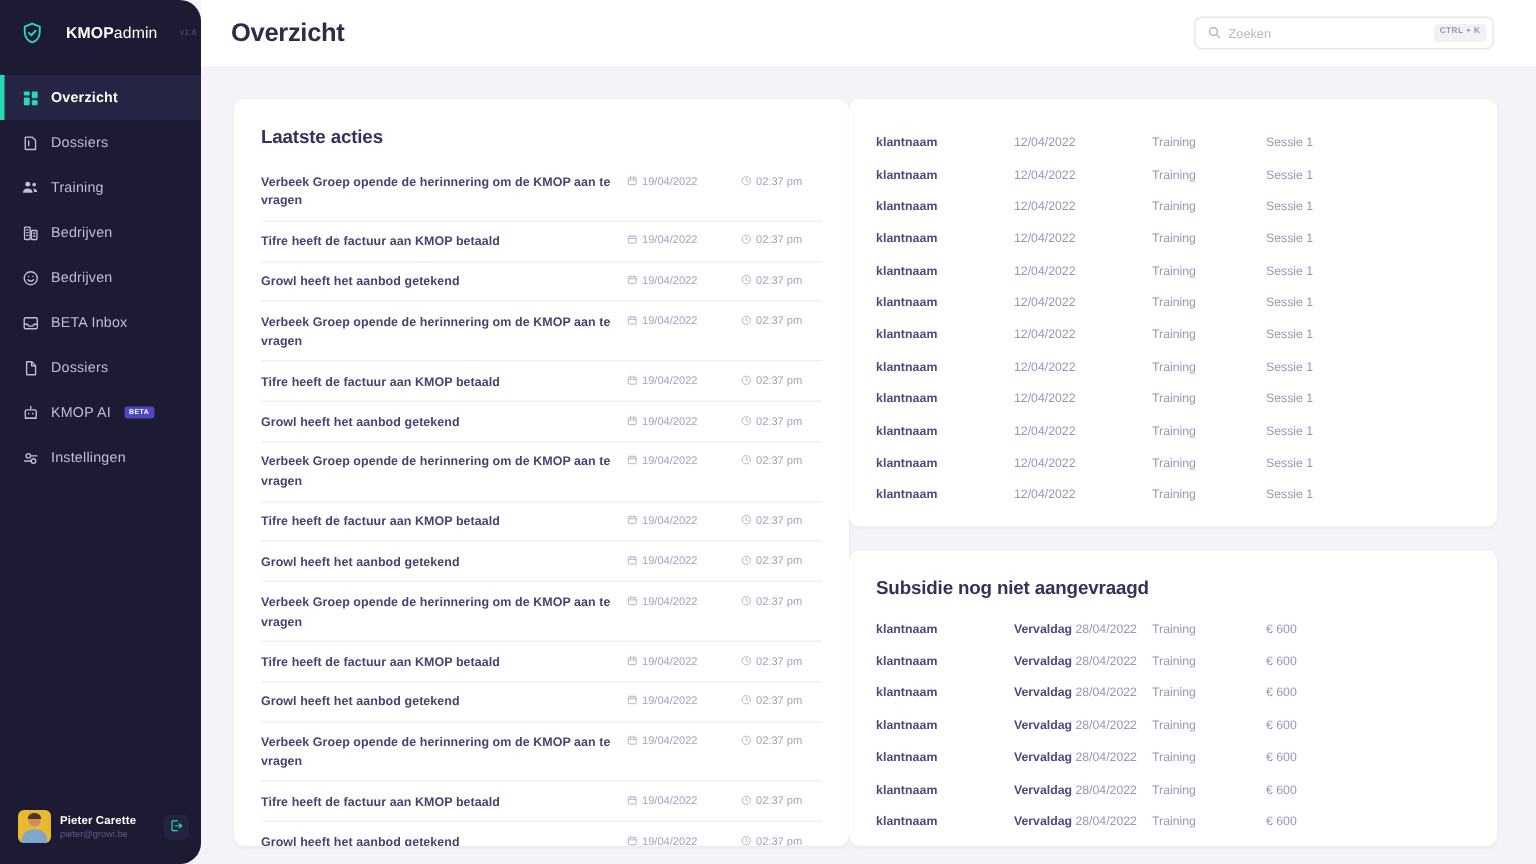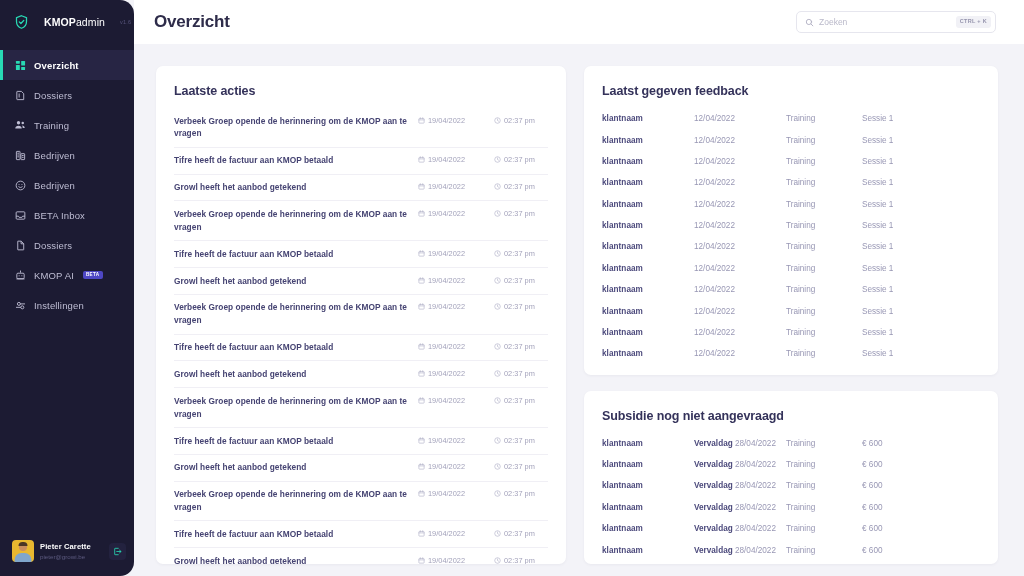--- a/index.html
+++ b/index.html
@@ -213,21 +213,20 @@
     background: #f1f1f6;
     border-radius: 3px;
     padding: 3px 4px;
     line-height: 1;
     white-space: nowrap;
   }
 
   .content {
     flex: 1;
     display: flex;
-    gap: 18px;
     padding: 22px 26px 12px 22px;
     overflow: hidden;
   }
   .col { display: flex; flex-direction: column; gap: 16px; min-width: 0; }
   .col-left  { flex: 0 0 410px; }
   .col-right { flex: 1; }
 
   .card {
     background: #ffffff;
     border-radius: 7px;
@@ -780,21 +779,20 @@
               </div>
             </div>
             <div class="act-row"></div>
           </div>
       </div>
     </div>
 
     <div class="col col-right">
 
       <div class="card clip">
-        <div class="card-title">Laatst gegeven feedback</div>
         <div class="rows" id="feedback-list">
             <div class="drow">
               <div class="c-name">klantnaam</div>
               <div class="c-date">12/04/2022</div>
               <div class="c-type">Training</div>
               <div class="c-val">Sessie 1</div>
             </div>
             <div class="drow">
               <div class="c-name">klantnaam</div>
               <div class="c-date">12/04/2022</div>

